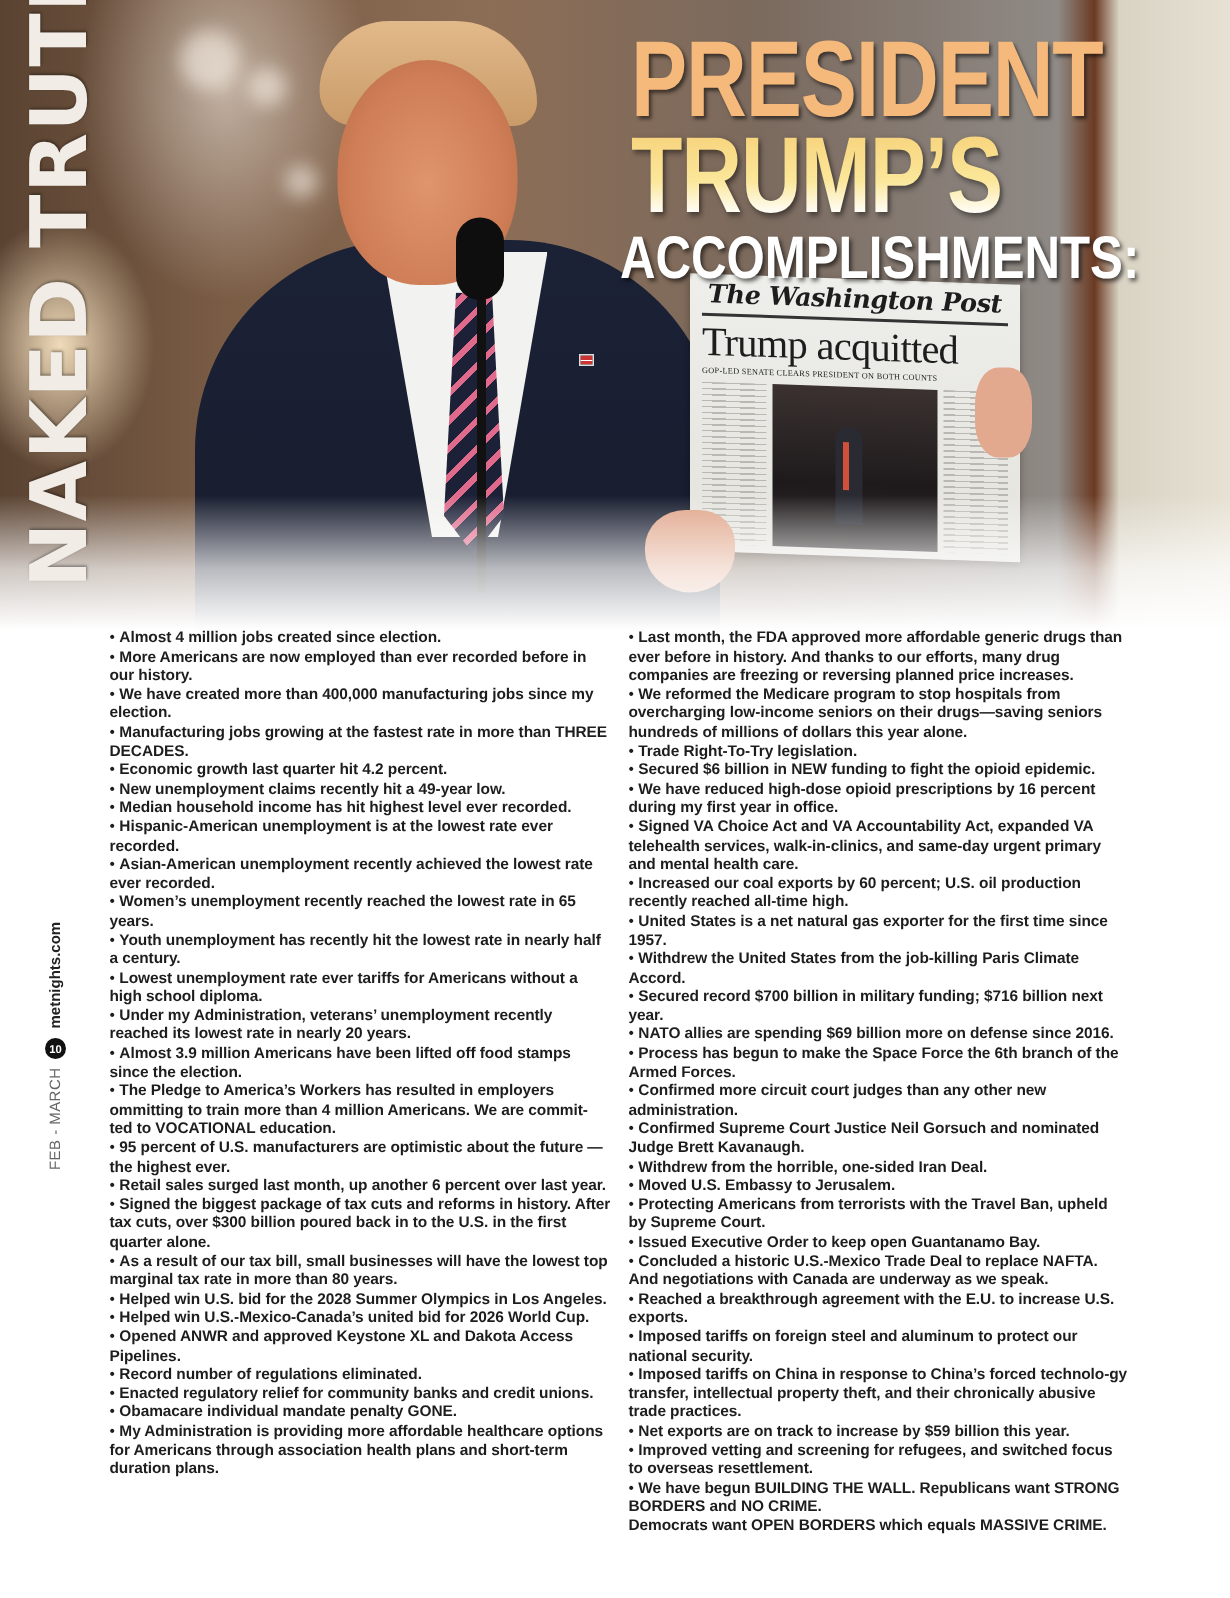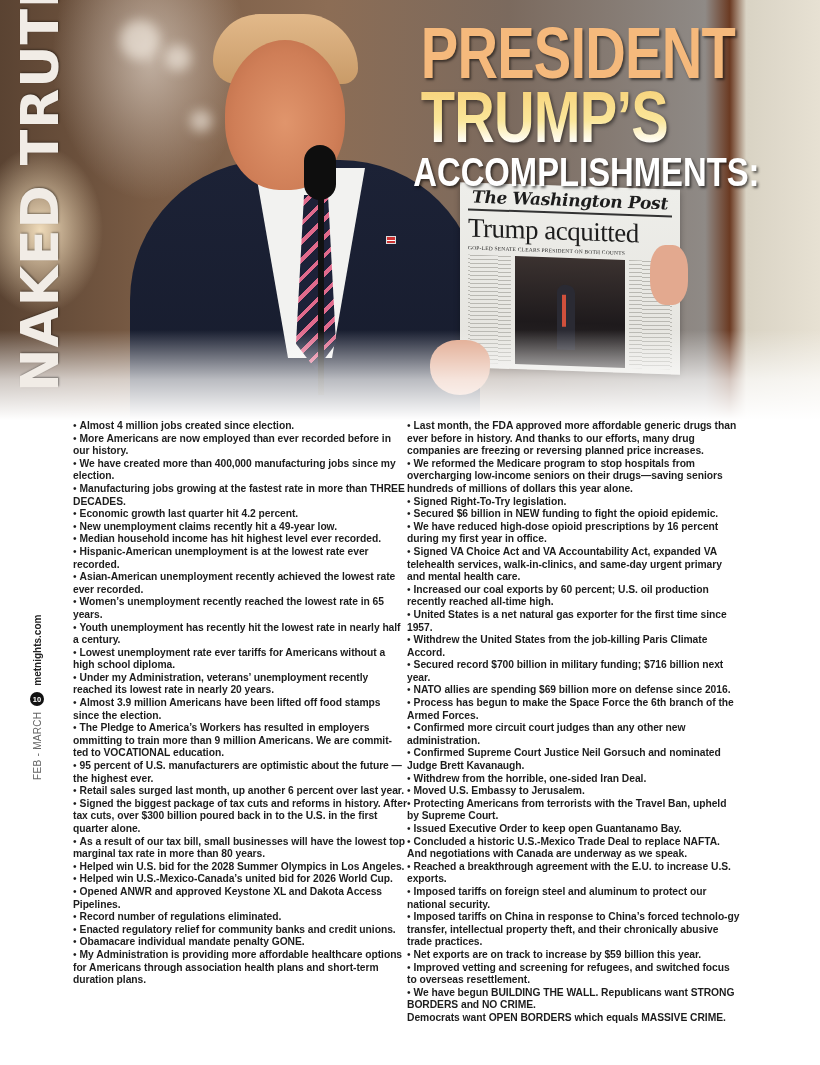--- a/index.html
+++ b/index.html
@@ -104,21 +104,21 @@
   }
   .folio-issue { font-weight: normal; letter-spacing: 0.3px; color: #666; }
   .folio-page {
     display: inline-flex; align-items: center; justify-content: center; width: 14px; height: 14px;
     border-radius: 50%; background: #111; color: #fff; font-size: 7.5px; font-weight: bold;
     transform: rotate(90deg);
   }
   .folio-site { color: #222; font-weight: bold; }
 
   
-  .columns { position: absolute; top: 420px; left: 73px; width: 680px; display: flex; }
+  .columns { position: absolute; top: 420px; left: 73px; width: 680px; display: flex; gap: 12px; }
   .col { width: 334px; }
   .col ul { list-style: none; }
   .col li {
     font-family: "Liberation Sans", sans-serif; font-weight: bold; font-size: 10.3px; line-height: 12.6px;
     color: #1d1d1d; letter-spacing: -0.05px;
   }
   .col li .bullet { font-weight: normal; margin-right: 3px; }
 </style>
 </head>
 <body>
@@ -176,39 +176,39 @@
         <li><span class="bullet">•</span><span>Economic growth last quarter hit 4.2 percent.</span></li>
         <li><span class="bullet">•</span><span>New unemployment claims recently hit a 49-year low.</span></li>
         <li><span class="bullet">•</span><span>Median household income has hit highest level ever recorded.</span></li>
         <li><span class="bullet">•</span><span>Hispanic-American unemployment is at the lowest rate ever recorded.</span></li>
         <li><span class="bullet">•</span><span>Asian-American unemployment recently achieved the lowest rate ever recorded.</span></li>
         <li><span class="bullet">•</span><span>Women’s unemployment recently reached the lowest rate in 65 years.</span></li>
         <li><span class="bullet">•</span><span>Youth unemployment has recently hit the lowest rate in nearly half a century.</span></li>
         <li><span class="bullet">•</span><span>Lowest unemployment rate ever tariffs for Americans without a high school diploma.</span></li>
         <li><span class="bullet">•</span><span>Under my Administration, veterans’ unemployment recently reached its lowest rate in nearly 20 years.</span></li>
         <li><span class="bullet">•</span><span>Almost 3.9 million Americans have been lifted off food stamps since the election.</span></li>
-        <li><span class="bullet">•</span><span>The Pledge to America’s Workers has resulted in employers ommitting to train more than 9 million Americans. We are commit-ted to VOCATIONAL education.</span></li>
+        <li><span class="bullet">•</span><span>The Pledge to America’s Workers has resulted in employers ommitting to train more than 4 million Americans. We are commit-ted to VOCATIONAL education.</span></li>
         <li><span class="bullet">•</span><span>95 percent of U.S. manufacturers are optimistic about the future — the highest ever.</span></li>
         <li><span class="bullet">•</span><span>Retail sales surged last month, up another 6 percent over last year.</span></li>
         <li><span class="bullet">•</span><span>Signed the biggest package of tax cuts and reforms in history. After tax cuts, over $300 billion poured back in to the U.S. in the first quarter alone.</span></li>
         <li><span class="bullet">•</span><span>As a result of our tax bill, small businesses will have the lowest top marginal tax rate in more than 80 years.</span></li>
         <li><span class="bullet">•</span><span>Helped win U.S. bid for the 2028 Summer Olympics in Los Angeles.</span></li>
         <li><span class="bullet">•</span><span>Helped win U.S.-Mexico-Canada’s united bid for 2026 World Cup.</span></li>
         <li><span class="bullet">•</span><span>Opened ANWR and approved Keystone XL and Dakota Access Pipelines.</span></li>
         <li><span class="bullet">•</span><span>Record number of regulations eliminated.</span></li>
         <li><span class="bullet">•</span><span>Enacted regulatory relief for community banks and credit unions.</span></li>
         <li><span class="bullet">•</span><span>Obamacare individual mandate penalty GONE.</span></li>
         <li><span class="bullet">•</span><span>My Administration is providing more affordable healthcare options for Americans through association health plans and short-term duration plans.</span></li>
       </ul>
   </div>
   <div class="col">
     <ul id="right-list">
         <li><span class="bullet">•</span><span>Last month, the FDA approved more affordable generic drugs than ever before in history. And thanks to our efforts, many drug companies are freezing or reversing planned price increases.</span></li>
         <li><span class="bullet">•</span><span>We reformed the Medicare program to stop hospitals from overcharging low-income seniors on their drugs—saving seniors hundreds of millions of dollars this year alone.</span></li>
-        <li><span class="bullet">•</span><span>Signed Right-To-Try legislation.</span></li>
+        <li><span class="bullet">•</span><span>Trade Right-To-Try legislation.</span></li>
         <li><span class="bullet">•</span><span>Secured $6 billion in NEW funding to fight the opioid epidemic.</span></li>
         <li><span class="bullet">•</span><span>We have reduced high-dose opioid prescriptions by 16 percent during my first year in office.</span></li>
         <li><span class="bullet">•</span><span>Signed VA Choice Act and VA Accountability Act, expanded VA telehealth services, walk-in-clinics, and same-day urgent primary and mental health care.</span></li>
         <li><span class="bullet">•</span><span>Increased our coal exports by 60 percent; U.S. oil production recently reached all-time high.</span></li>
         <li><span class="bullet">•</span><span>United States is a net natural gas exporter for the first time since 1957.</span></li>
         <li><span class="bullet">•</span><span>Withdrew the United States from the job-killing Paris Climate Accord.</span></li>
         <li><span class="bullet">•</span><span>Secured record $700 billion in military funding; $716 billion next year.</span></li>
         <li><span class="bullet">•</span><span>NATO allies are spending $69 billion more on defense since 2016.</span></li>
         <li><span class="bullet">•</span><span>Process has begun to make the Space Force the 6th branch of the Armed Forces.</span></li>
         <li><span class="bullet">•</span><span>Confirmed more circuit court judges than any other new administration.</span></li>

